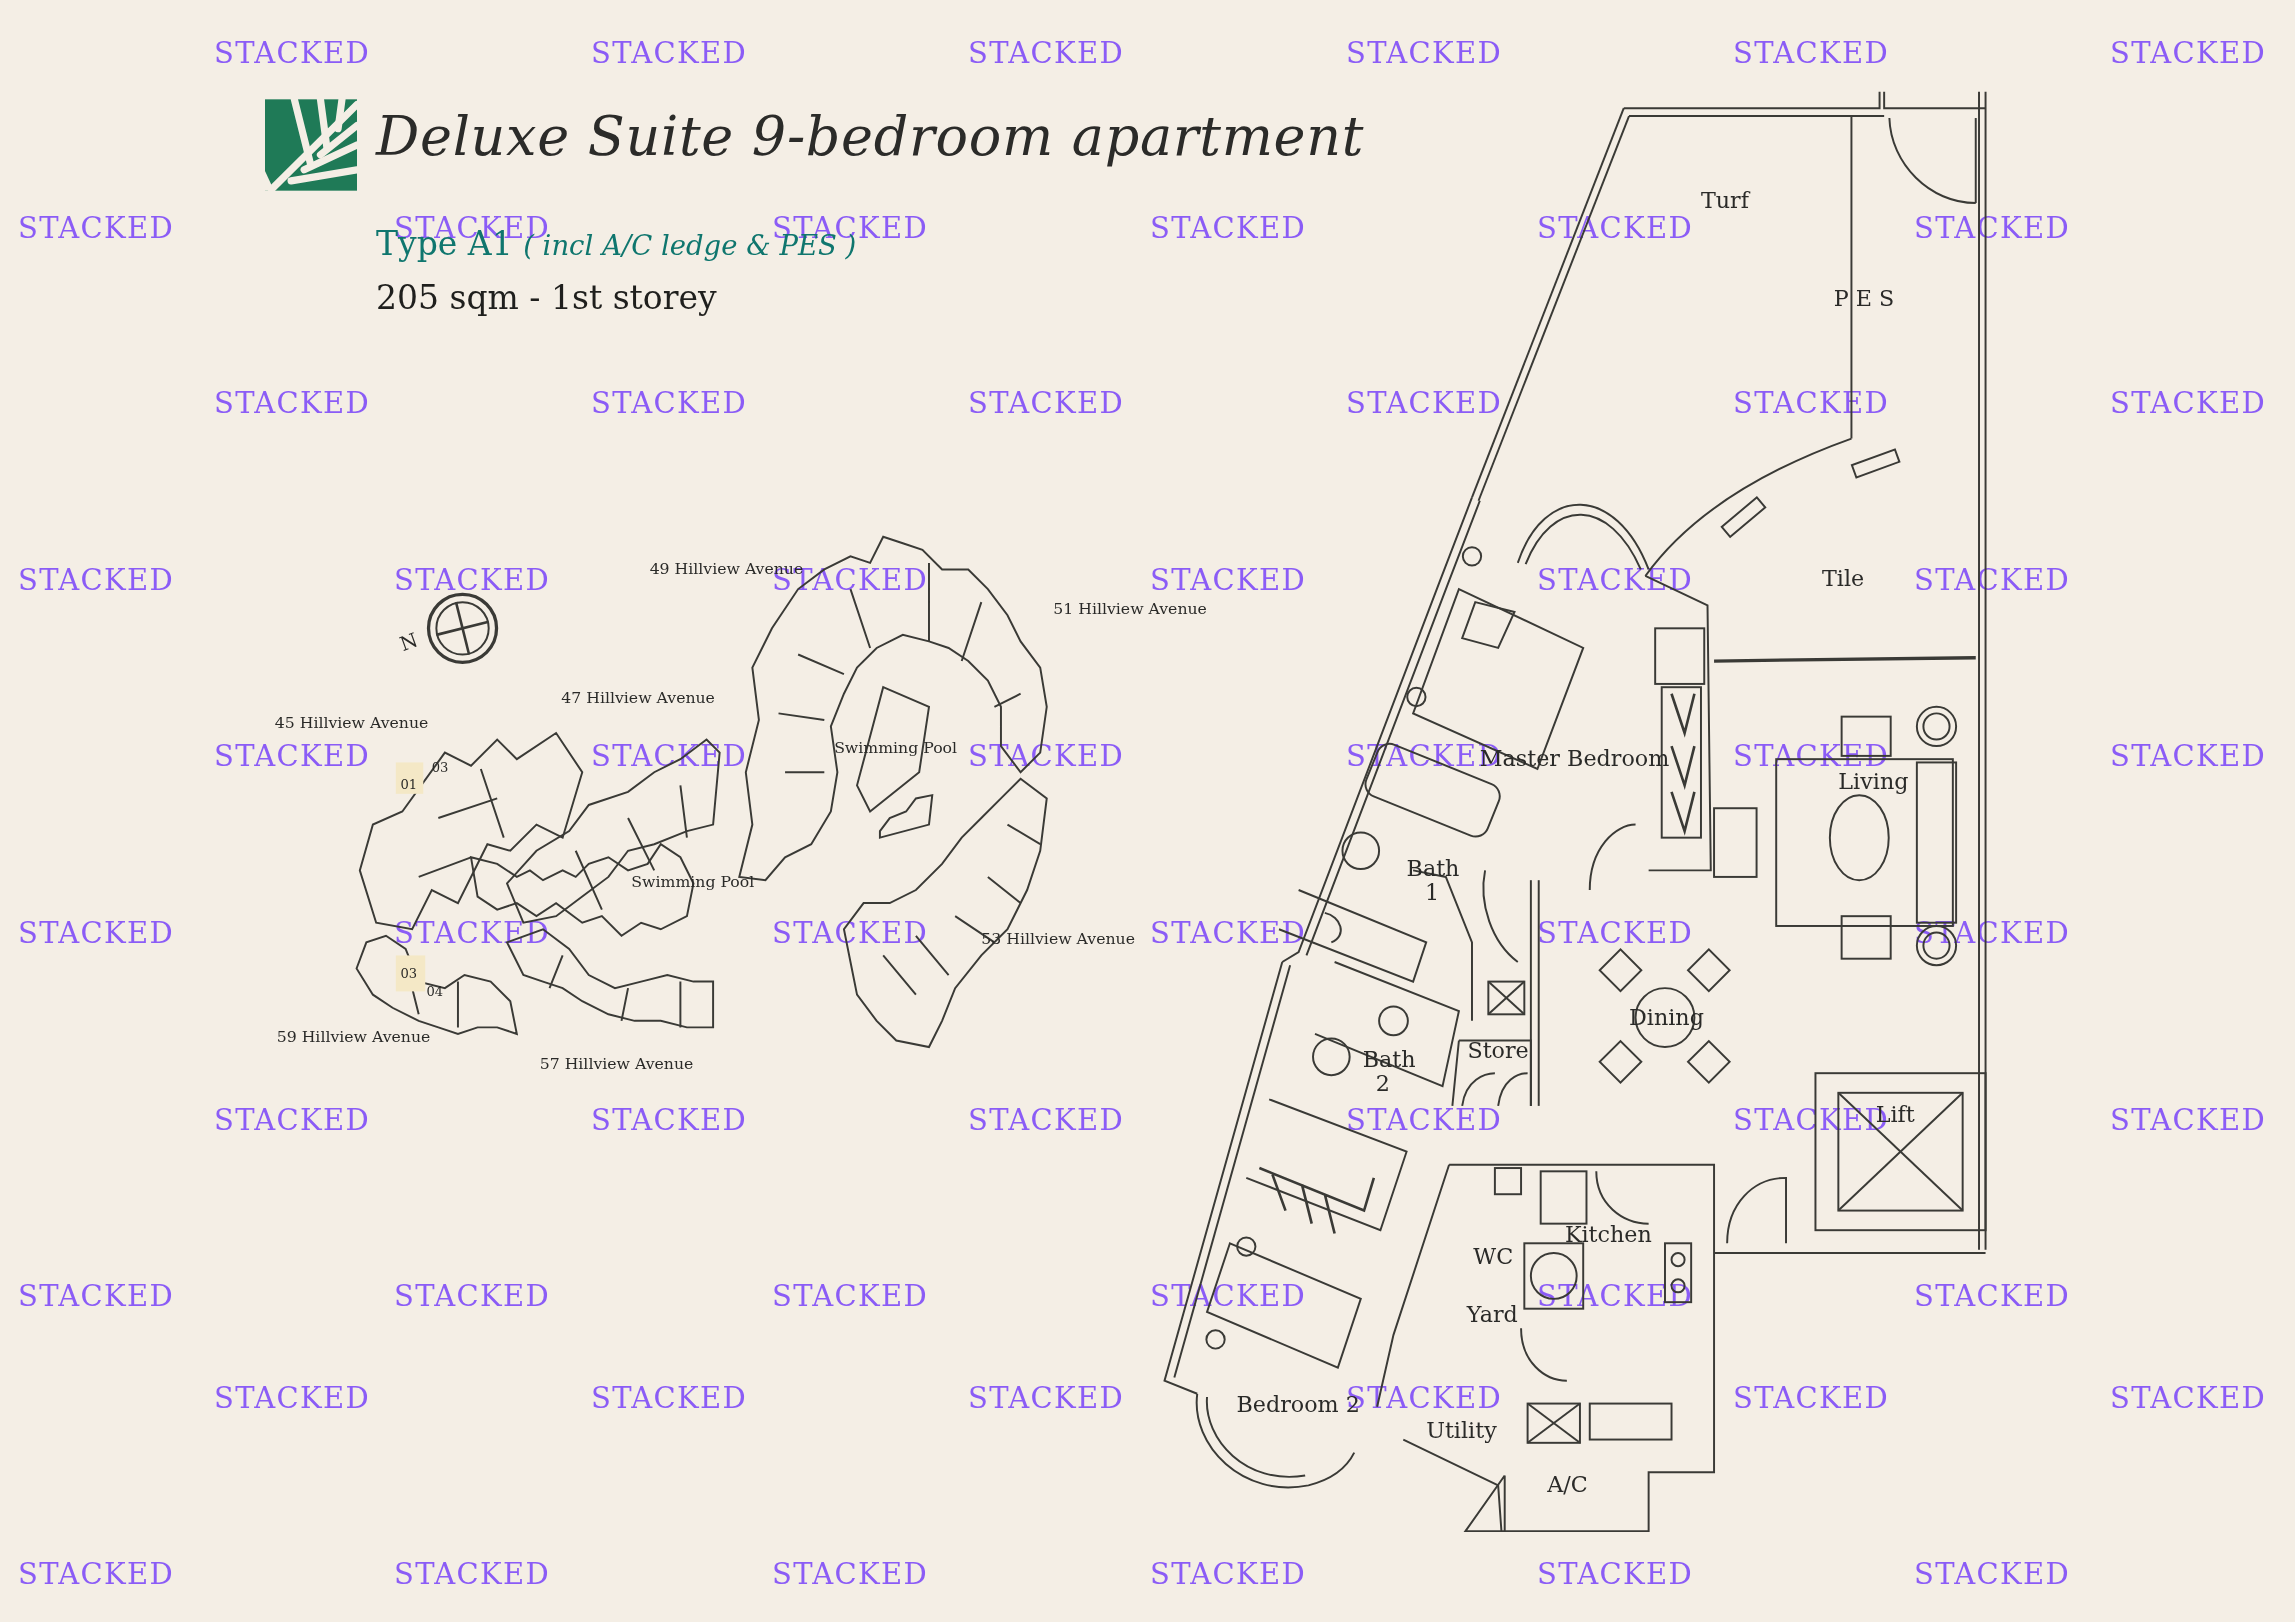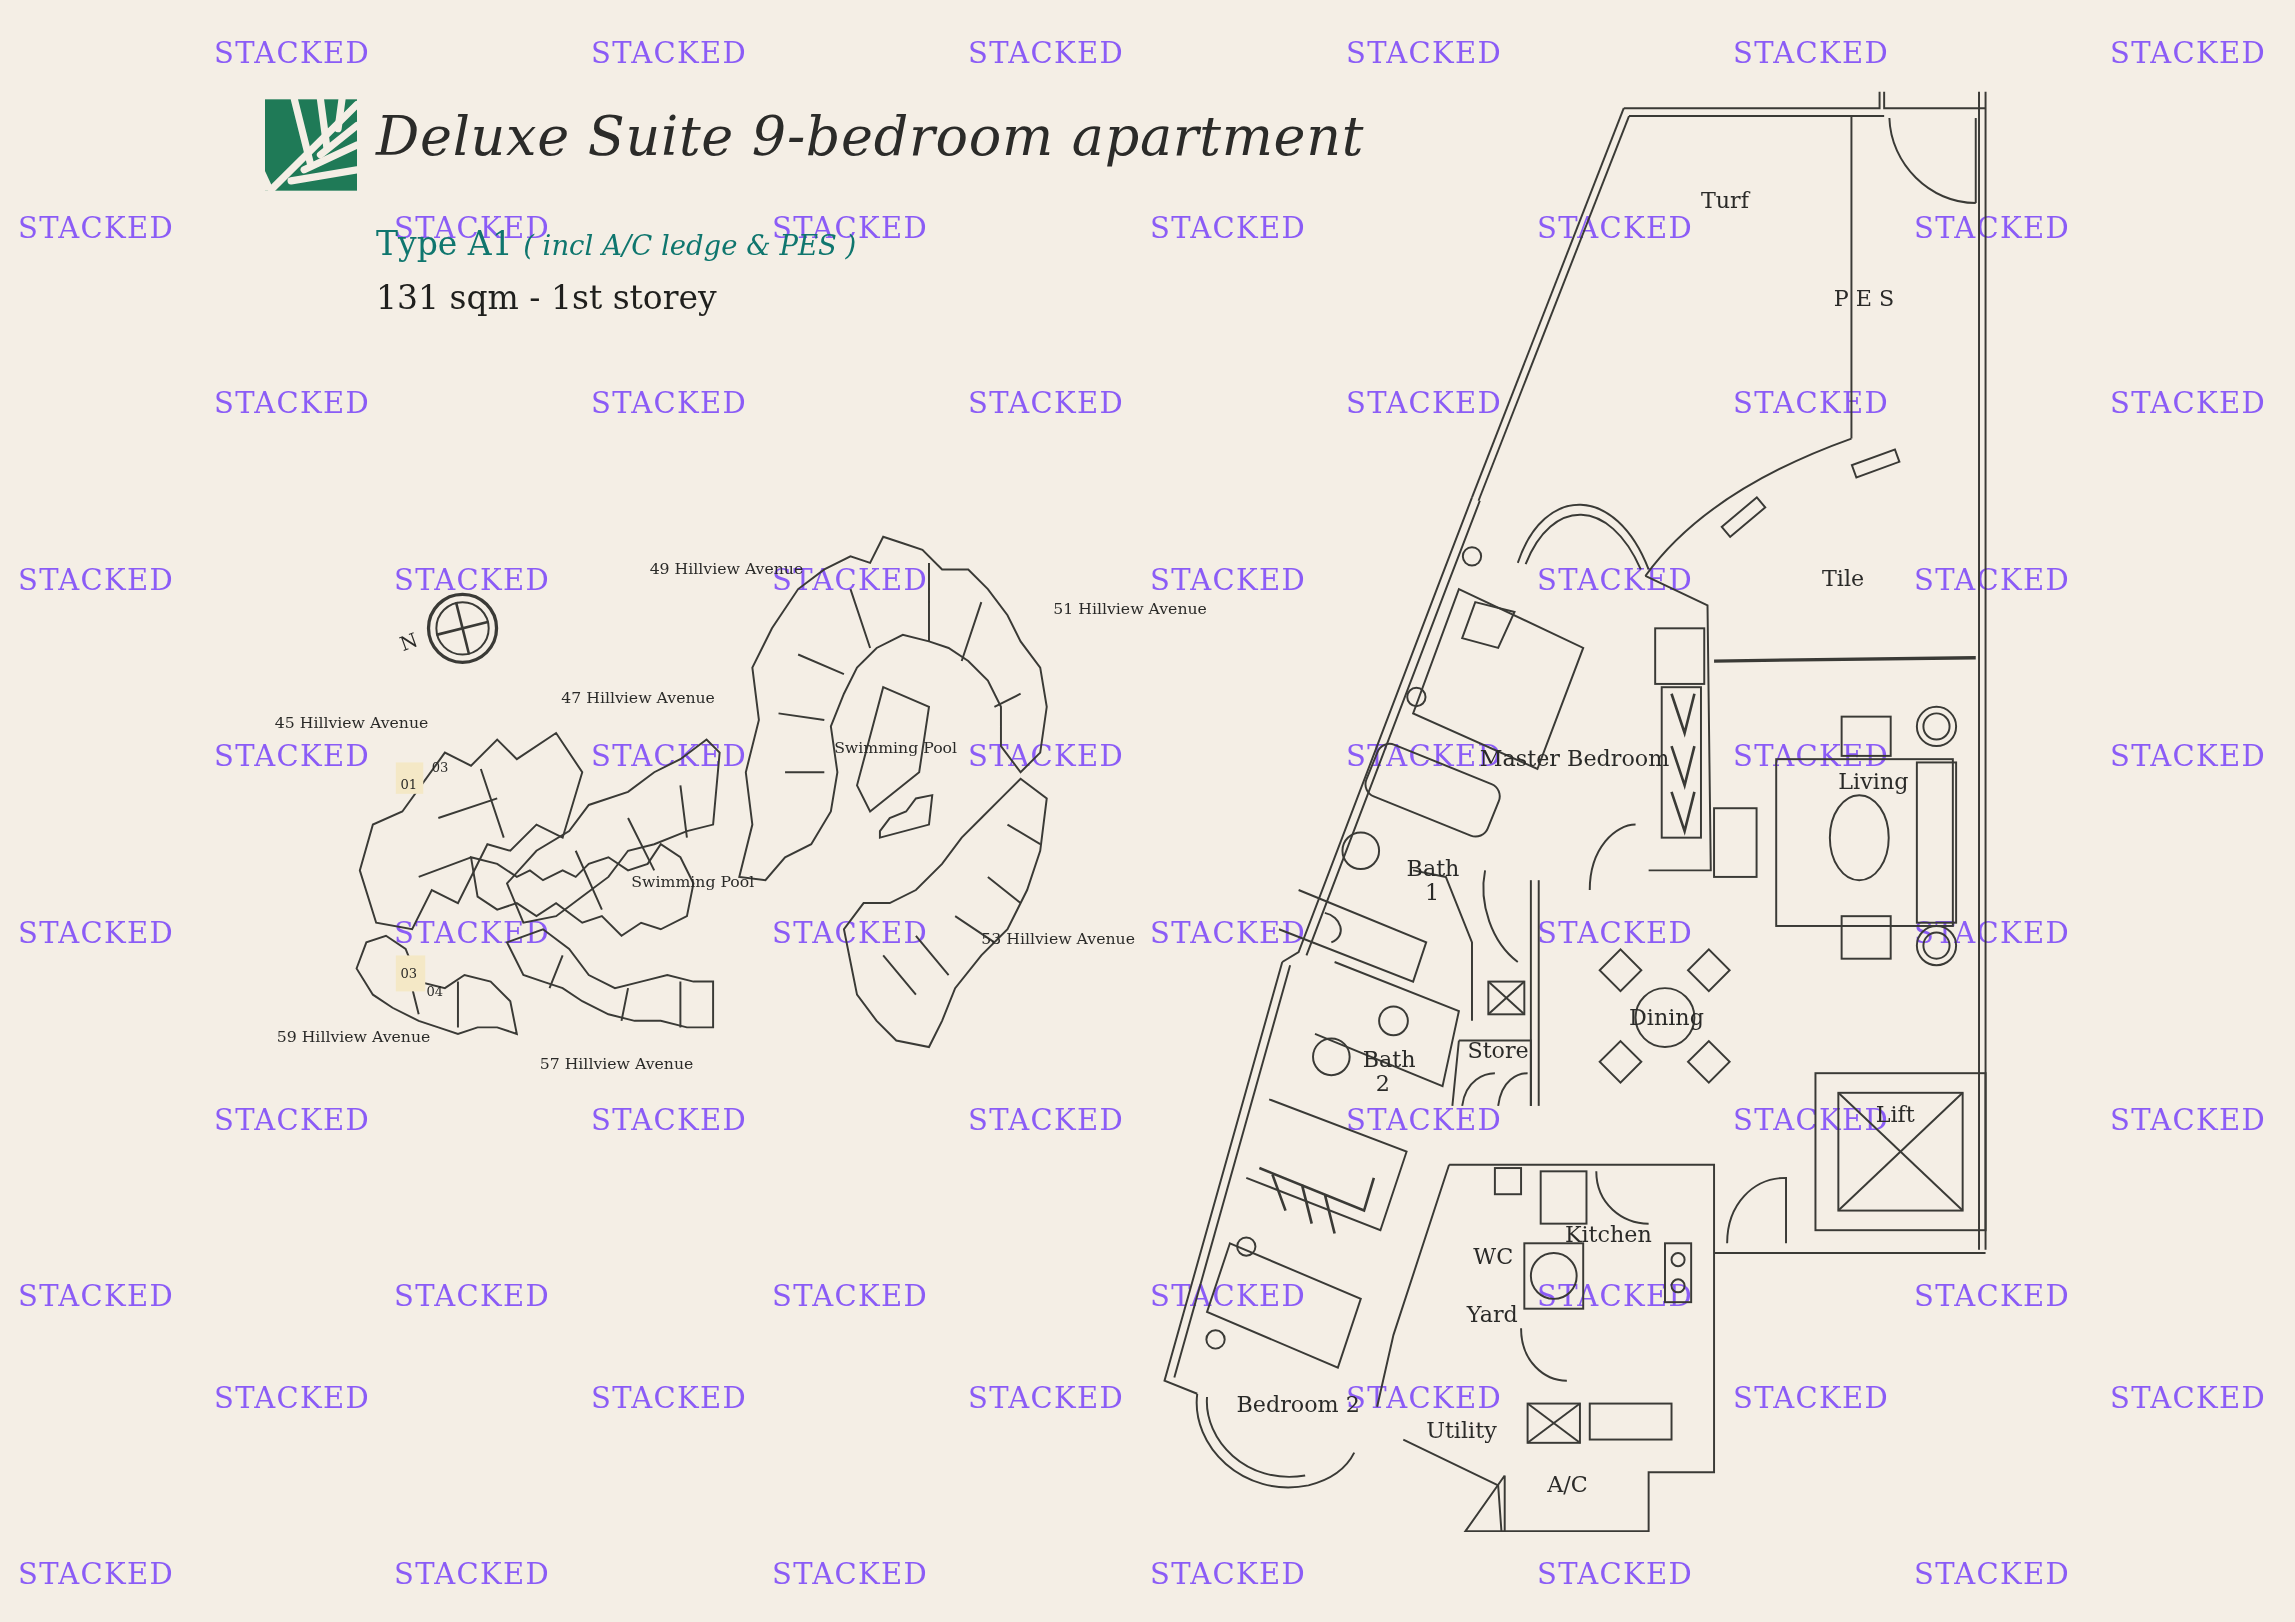--- a/index.html
+++ b/index.html
@@ -102,21 +102,21 @@
       <path d="M85 85 L141 40"></path>
     </g>
     <path d="M0 110 L14 140 L0 140 Z" fill="#f4eee5"></path>
   </svg>
 </div>
 <div id="title">Deluxe Suite 9-bedroom apartment</div>
 <div id="type-line">
   <span>Type A1</span>
   <span class="note">( incl A/C ledge &amp; PES )</span>
 </div>
-<div id="size-line">131 sqm - 1st storey</div>
+<div id="size-line">205 sqm - 1st storey</div>
 
 <svg class="plan" width="2295" height="1623" viewBox="0 0 3508 2480">
 
   <g stroke="#3a3a36" stroke-width="3" fill="none">
 
     <g>
       <circle cx="707" cy="960" r="52" stroke-width="5"></circle>
       <circle cx="707" cy="960" r="40" stroke-width="3"></circle>
       <line x1="697" y1="920" x2="717" y2="1000" stroke-width="4"></line>
       <line x1="667" y1="970" x2="747" y2="950" stroke-width="4"></line>

